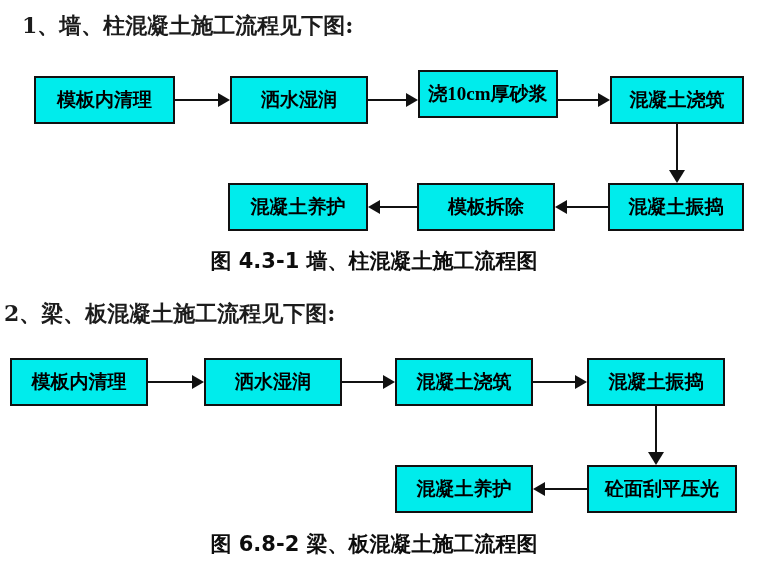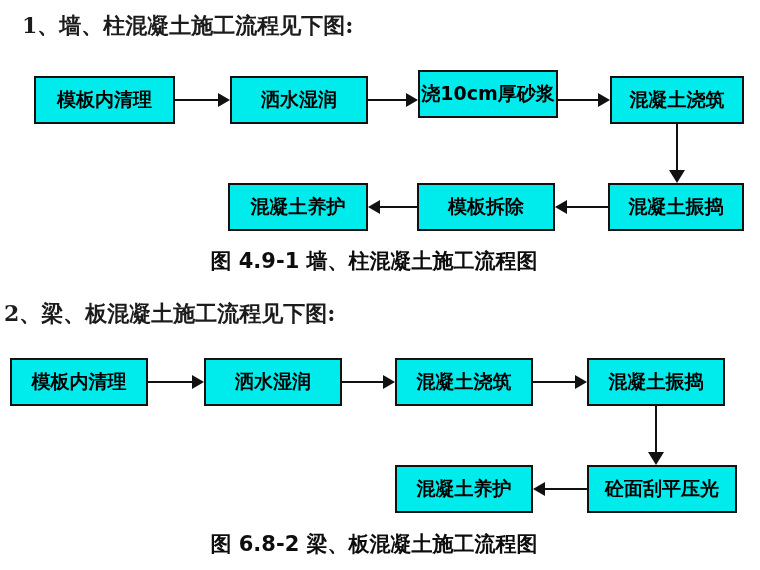--- a/index.html
+++ b/index.html
@@ -43,20 +43,21 @@
     height: 48px;
     background: var(--box-fill);
     border: 2px solid var(--line);
     display: flex;
     align-items: center;
     justify-content: center;
     font-size: 19px;
     font-weight: bold;
     color: var(--text);
     white-space: nowrap;
+    font-family: Liberation Serif, serif;
   }
   
   .arrow-h { position: absolute; height: 14px; }
   .arrow-h .shaft { position: absolute; top: 6px; height: 2px; background: var(--line); }
   .arrow-right .shaft { left: 0; right: 11px; }
   .arrow-right .head {
     position: absolute; right: 0; top: 0; width: 0; height: 0;
     border-top: 7px solid transparent; border-bottom: 7px solid transparent;
     border-left: 12px solid var(--line);
   }
@@ -109,21 +110,21 @@
     <div class="shaft"></div>
     <div class="head"></div>
   </div>
   <div class="fbox" style="left:417px; top:183px; width:138px;">模板拆除</div>
   <div class="arrow-h arrow-left" style="left:368px; top:200px; width:49px;">
     <div class="shaft"></div>
     <div class="head"></div>
   </div>
   <div class="fbox" style="left:228px; top:183px; width:140px;">混凝土养护</div>
 
-  <div class="caption" style="top:247px;">图 4.9-1 墙、柱混凝土施工流程图</div>
+  <div class="caption" style="top:247px;">图 4.3-1 墙、柱混凝土施工流程图</div>
 
   <div class="heading" style="left:4px; top:299px;">2、梁、板混凝土施工流程见下图:</div>
 
   <div class="fbox" style="left:10px; top:358px; width:138px;">模板内清理</div>
   <div class="arrow-h arrow-right" style="left:148px; top:375px; width:56px;">
     <div class="shaft"></div>
     <div class="head"></div>
   </div>
   <div class="fbox" style="left:204px; top:358px; width:138px;">洒水湿润</div>
   <div class="arrow-h arrow-right" style="left:342px; top:375px; width:53px;">

